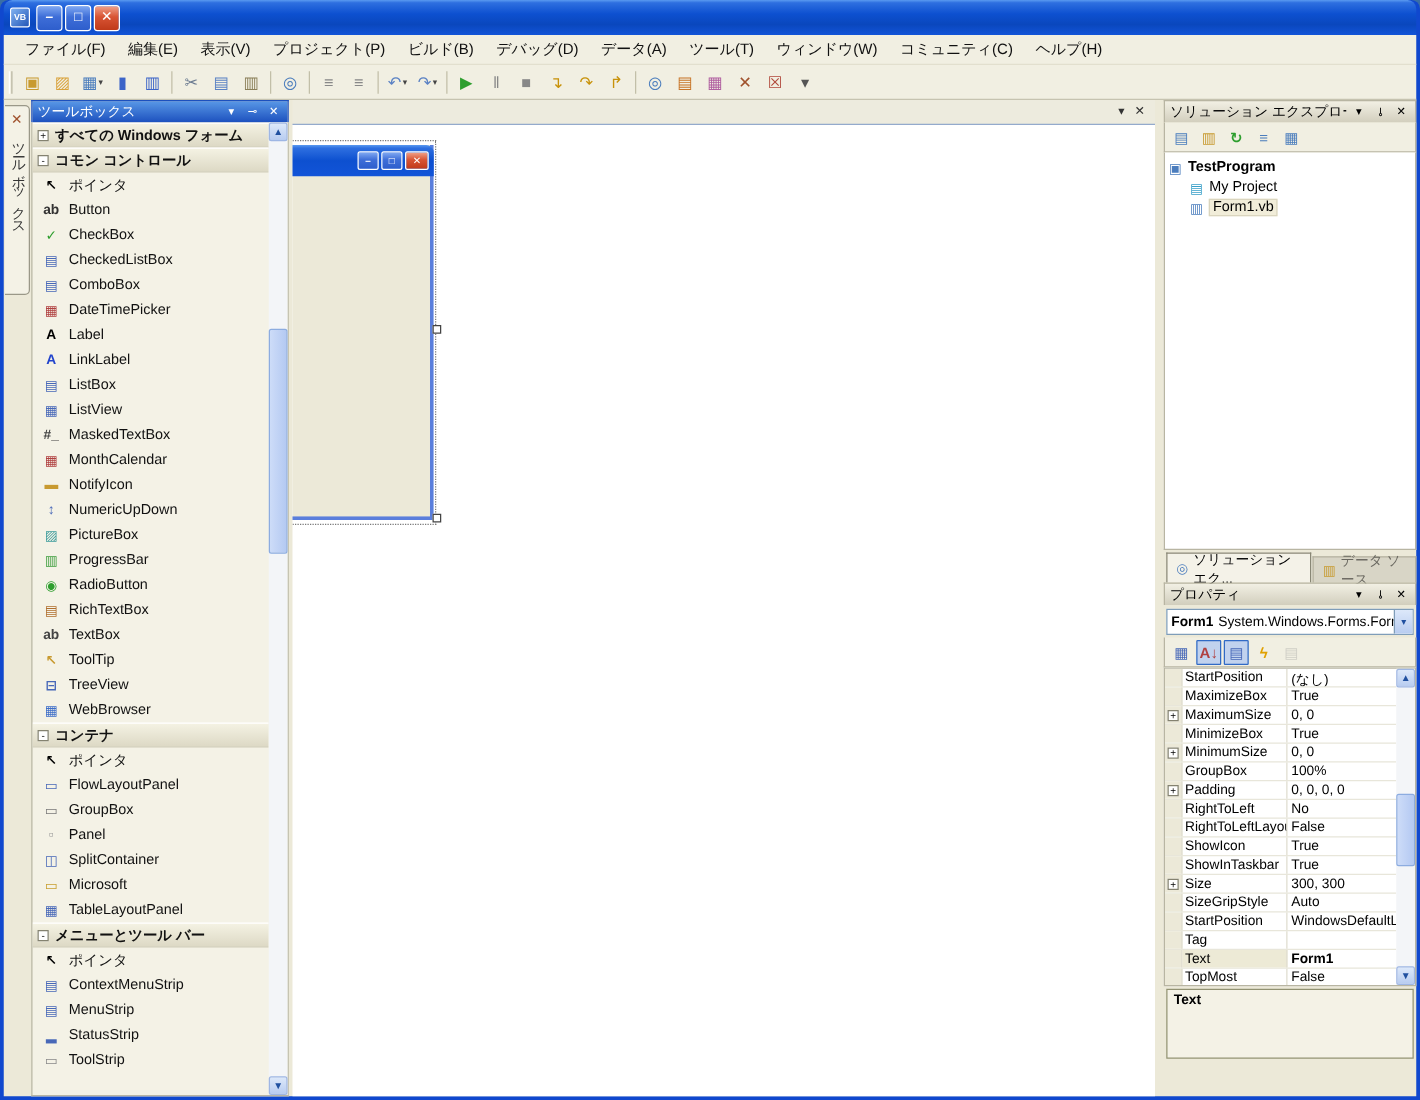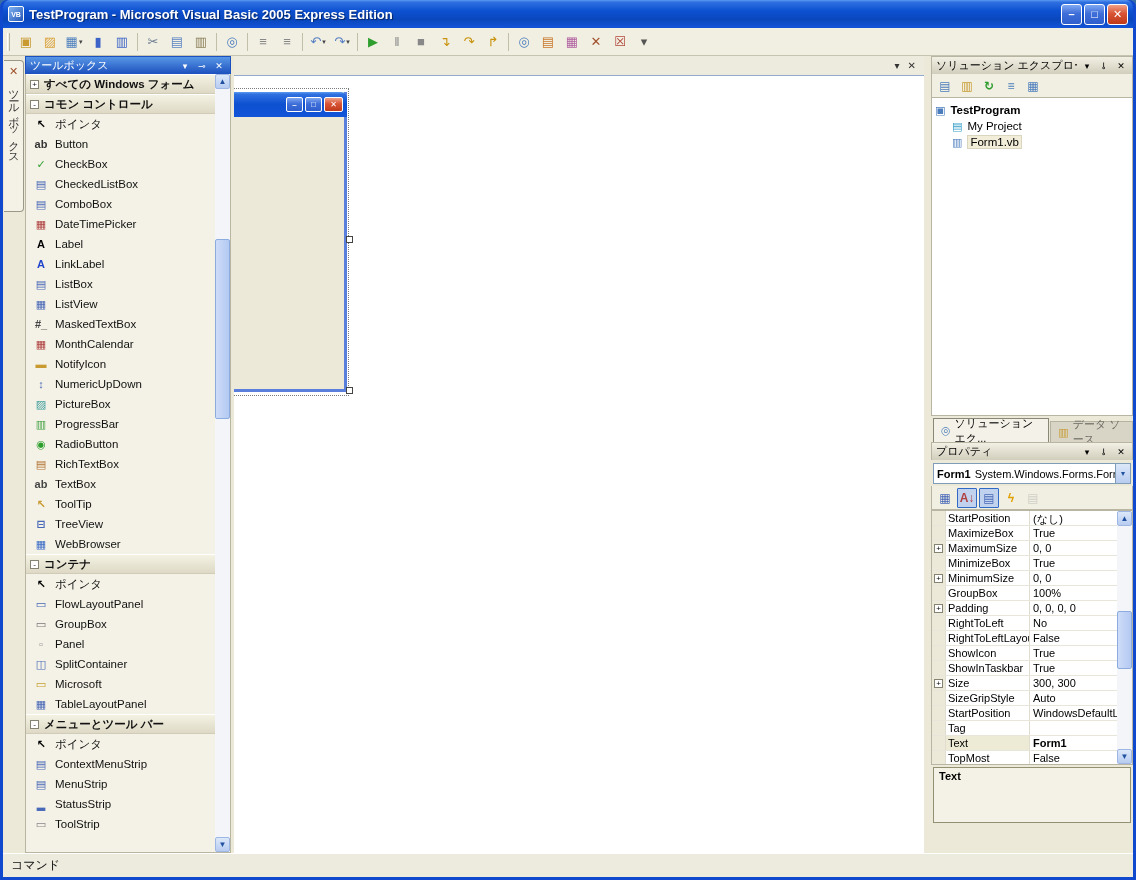--- a/index.html
+++ b/index.html
@@ -164,28 +164,40 @@
   .statusbar { height:24px; flex:none; background:#EDEBDE; border-top:1px solid #fff;
     display:flex; align-items:center; padding:0 8px; font-size:12px; color:#111; }
 </style>
 </head>
 <body>
 
 <div class="window">
 
   <div class="titlebar">
     <span class="app-icon">VB</span>
-    <span class="title">TestProgram - Microsoft Visual Basic 2005 Express Edition</span>
     <span class="winbtns">
       <span class="wbtn">–</span>
       <span class="wbtn">□</span>
       <span class="wbtn close">✕</span>
     </span>
   </div>
 
+  <div class="menubar">
+    <span class="menu-item">ファイル(F)</span>
+      <span class="menu-item">編集(E)</span>
+      <span class="menu-item">表示(V)</span>
+      <span class="menu-item">プロジェクト(P)</span>
+      <span class="menu-item">ビルド(B)</span>
+      <span class="menu-item">デバッグ(D)</span>
+      <span class="menu-item">データ(A)</span>
+      <span class="menu-item">ツール(T)</span>
+      <span class="menu-item">ウィンドウ(W)</span>
+      <span class="menu-item">コミュニティ(C)</span>
+      <span class="menu-item">ヘルプ(H)</span>
+  </div>
 
   <div class="toolbar">
     <span class="grip"></span>
     <span class="tb-cell btn">
         <span class="g" style="color: rgb(200, 154, 48);">▣</span>
 
       </span>
       <span class="tb-cell btn">
         <span class="g" style="color: rgb(217, 162, 59);">▨</span>
 
@@ -733,17 +745,14 @@
           </div>
         </div>
         <div class="prop-desc">
           <div class="dt">Text</div>
         </div>
       </div>
 
     </div>
   </div>
 
-  <div class="statusbar">
-    <span>コマンド</span>
-  </div>
 
 </div>
 
 </body></html>

